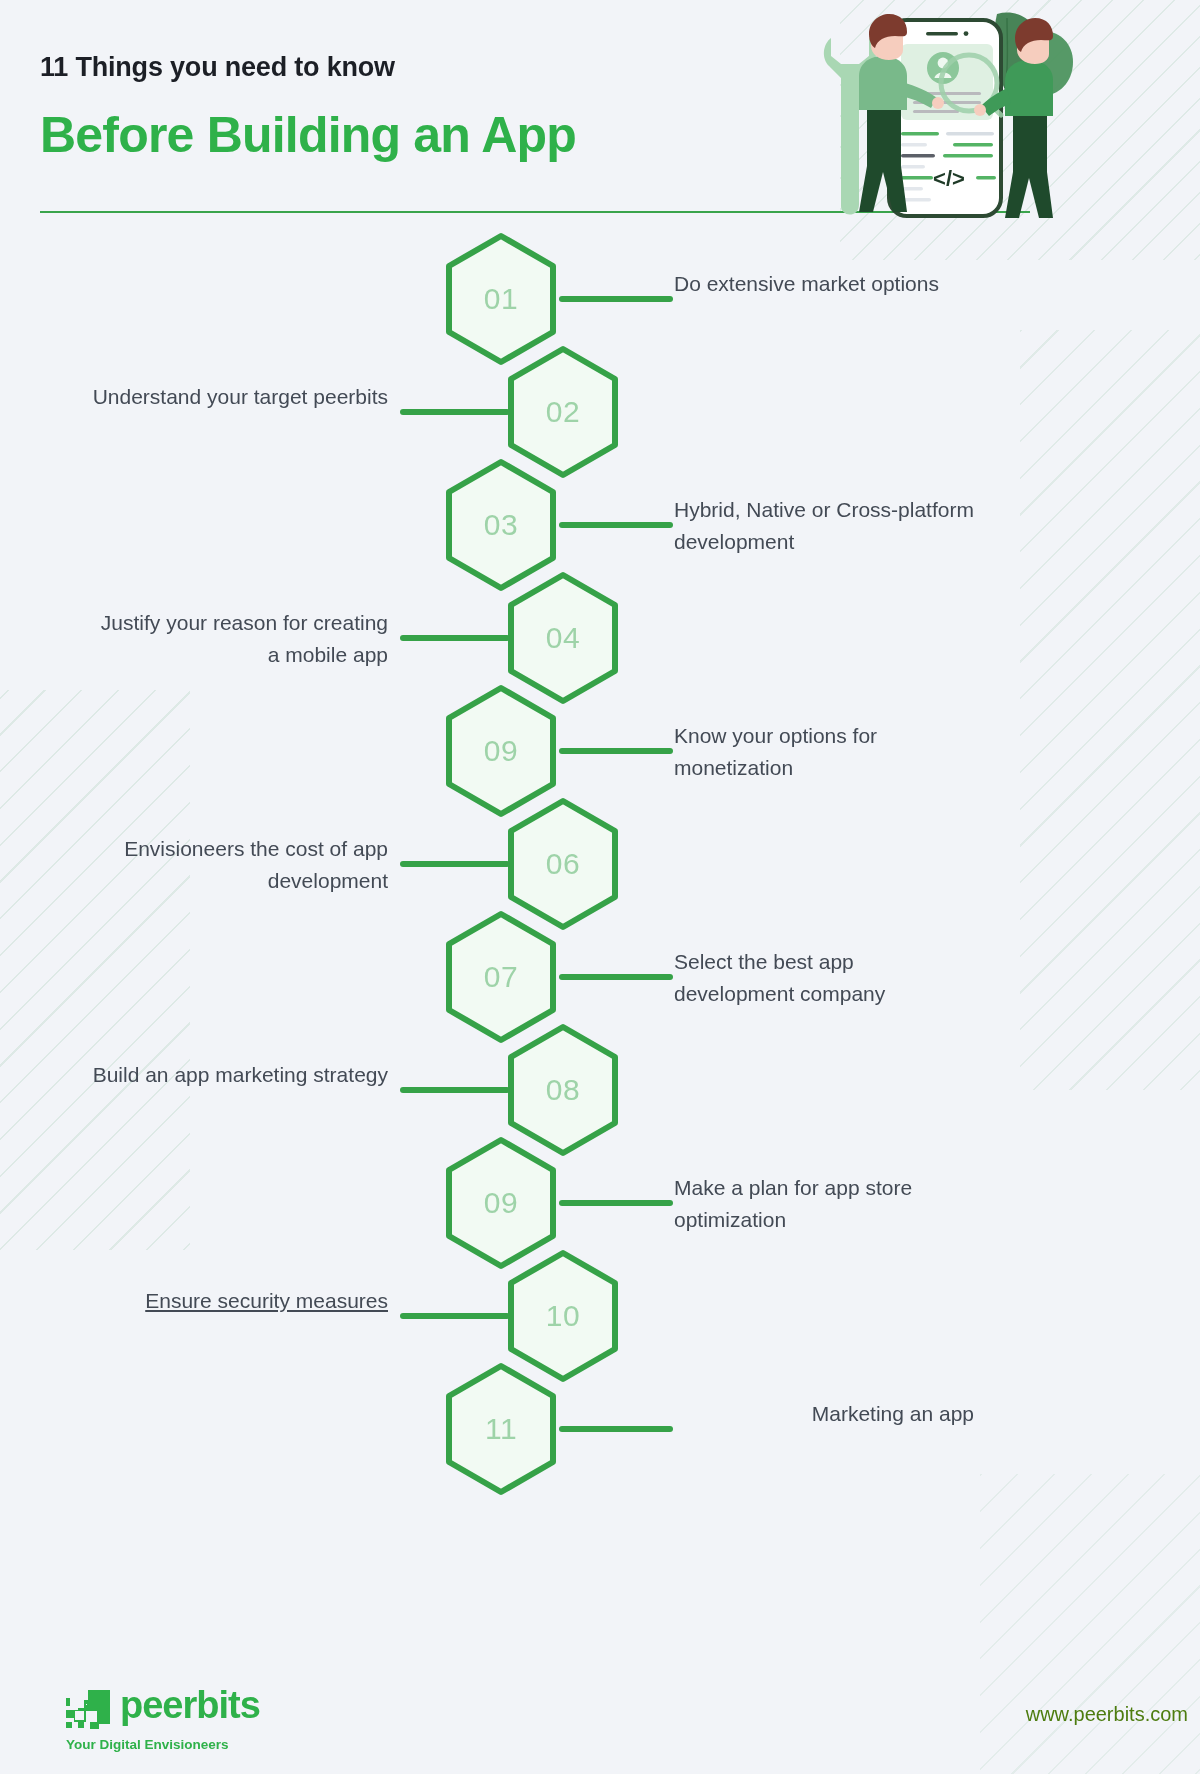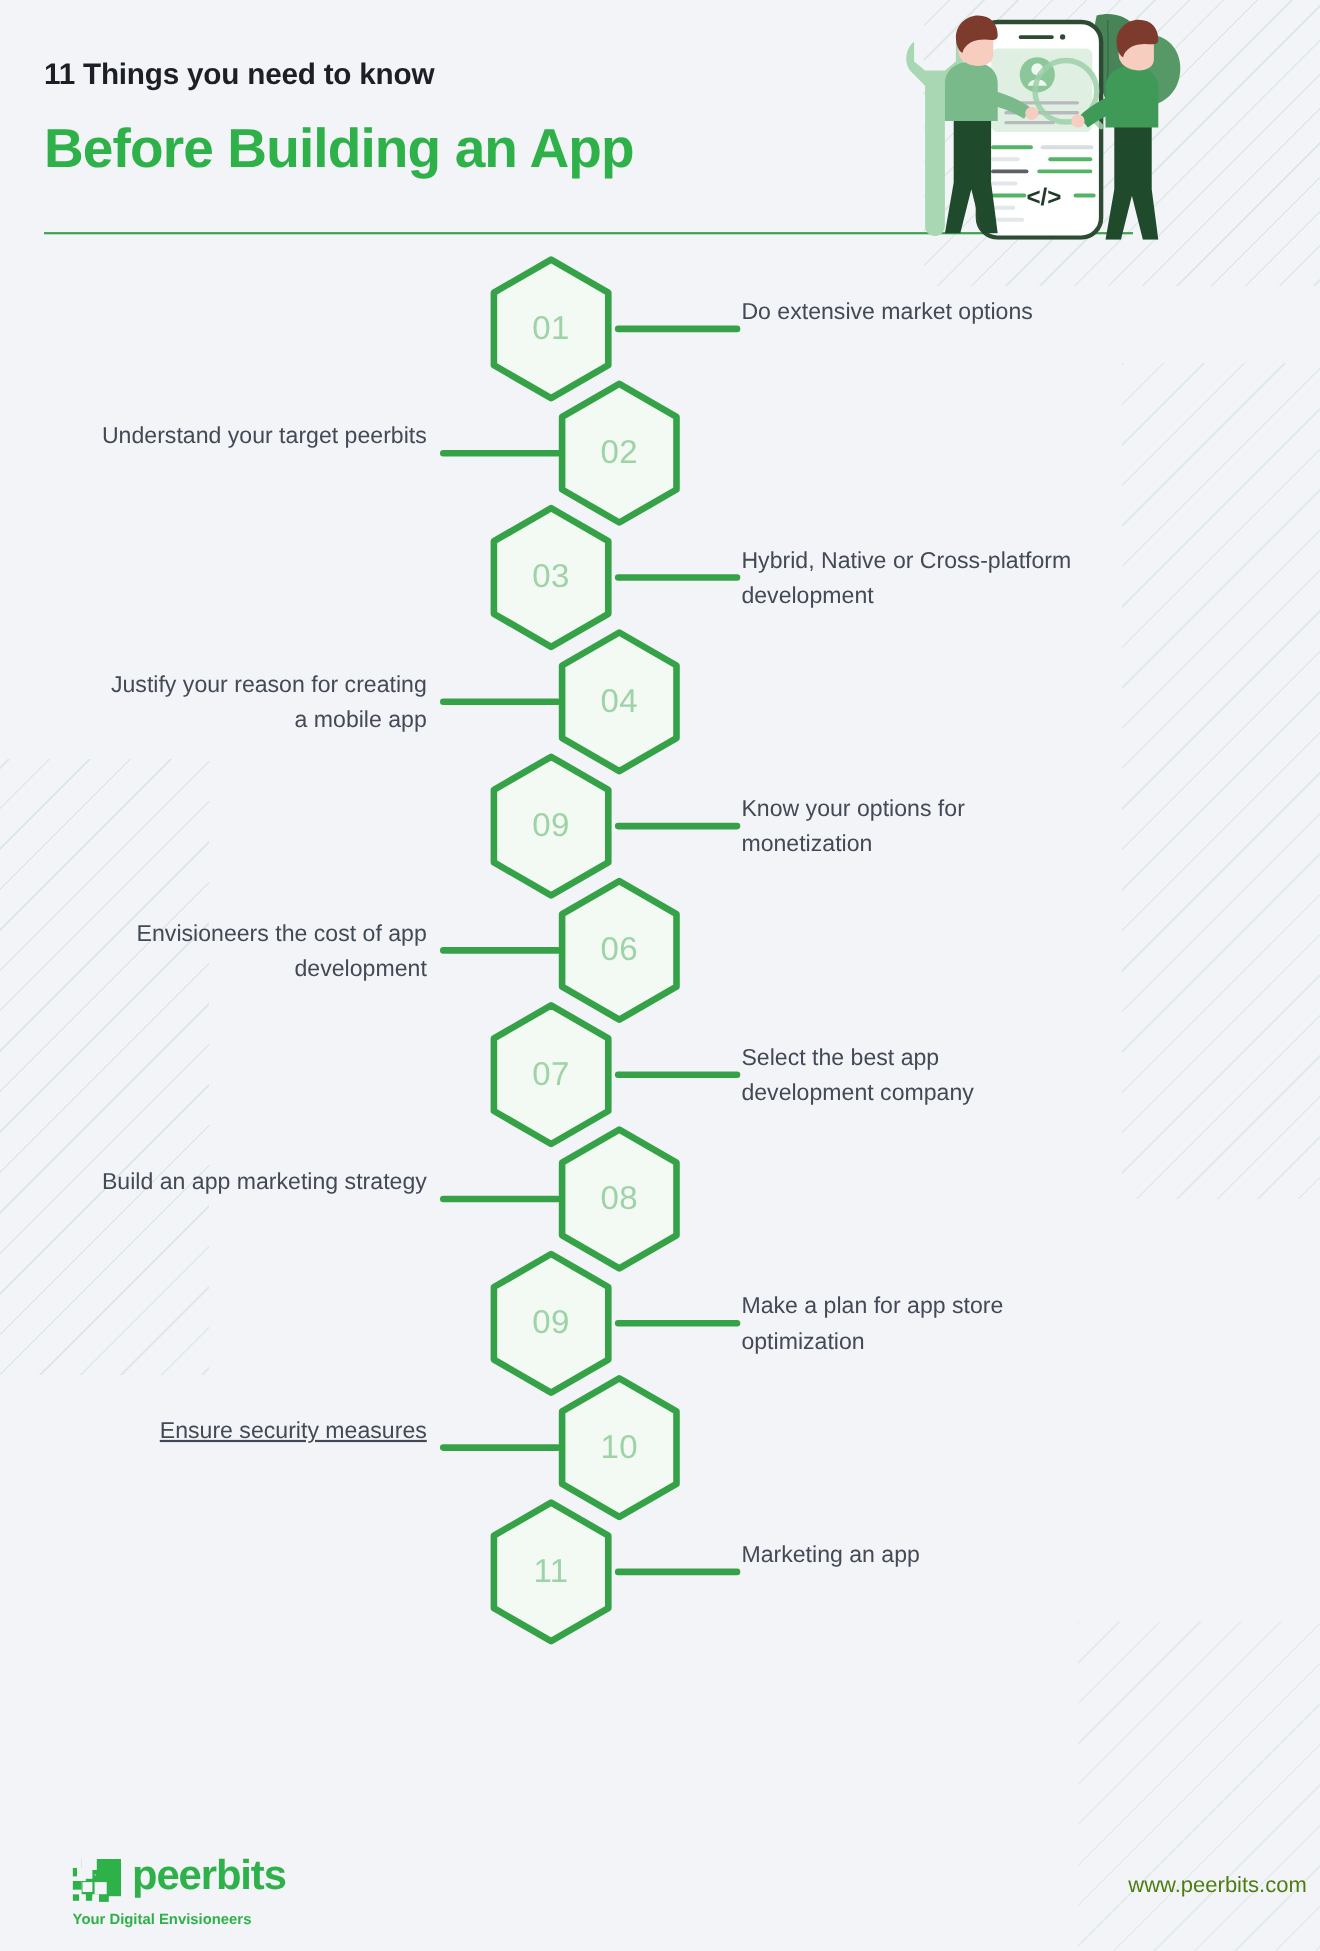--- a/index.html
+++ b/index.html
@@ -303,21 +303,21 @@
     <div class="step">
       <div class="hex-wrap left">
         <div class="hex">
           <svg viewBox="0 0 116 134" width="116" height="134">
             <path d="M58 4 L110 34 L110 100 L58 130 L6 100 L6 34 Z" fill="#f2faf3" stroke="#36a248" stroke-width="6" stroke-linejoin="round"></path>
           </svg>
           <div class="hex-num">11</div>
         </div>
       </div>
       <div class="conn to-right" style="top: 64px;"></div>
-      <div class="label right" style="top: 36px;">Marketing an app</div>
+      <div class="label right" style="top: 36px; text-align: right;">Marketing an app</div>
     </div>
   </div>
 
 <div class="footer">
   <div class="logo">
     <svg class="logo-mark" viewBox="0 0 44 42">
       <path d="M8 0 H44 V34 H8 V0 Z" fill="#2fb14a"></path>
       <rect x="0" y="8" width="8" height="8" fill="#2fb14a"></rect>
       <rect x="0" y="20" width="8" height="8" fill="#2fb14a"></rect>
       <rect x="0" y="32" width="6" height="6" fill="#2fb14a"></rect>

